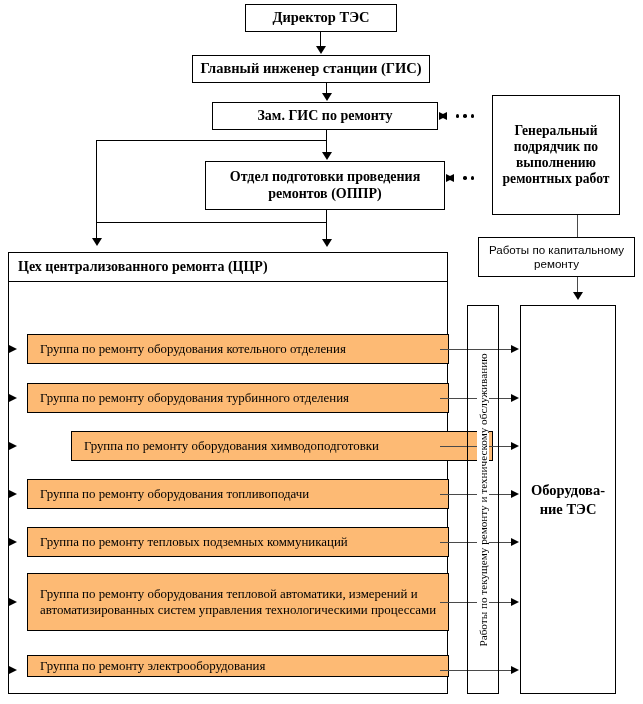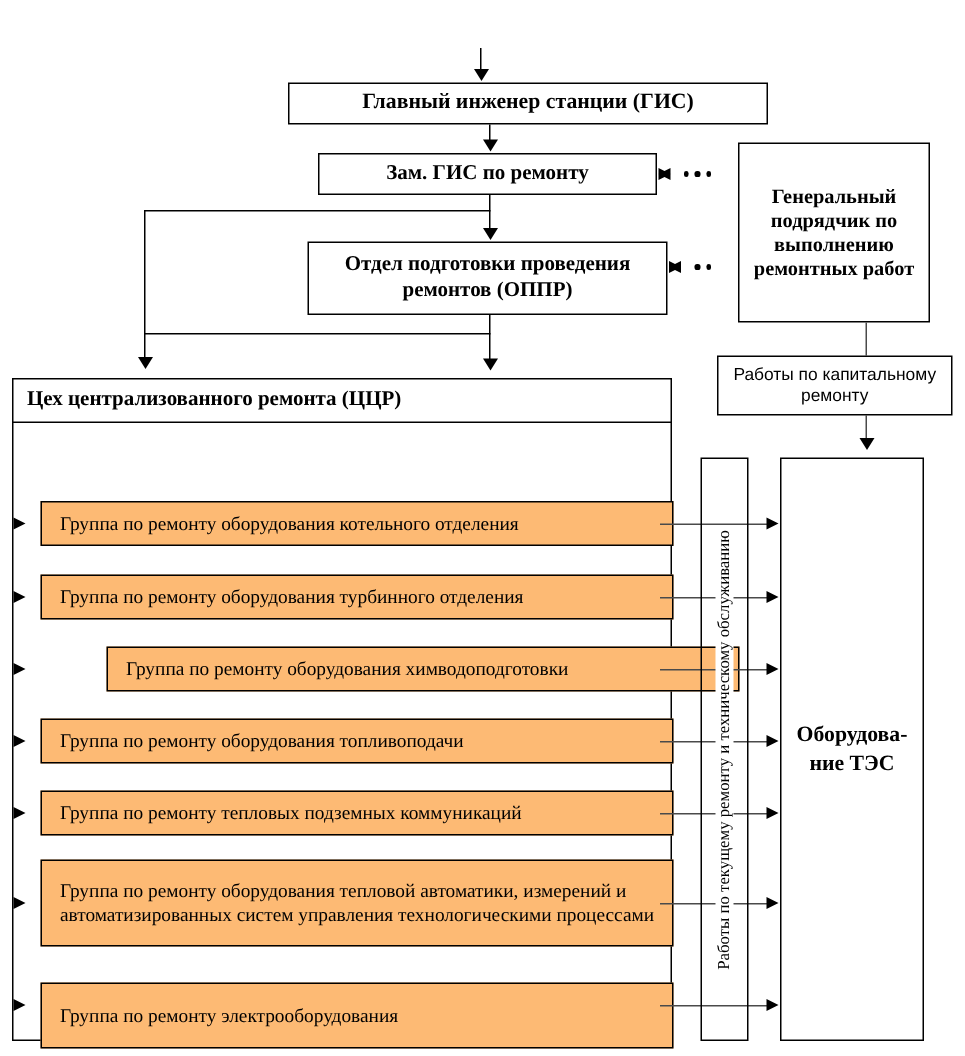--- a/index.html
+++ b/index.html
@@ -30,21 +30,21 @@
     line-height: 1.18;
   }
   .bold { font-weight: bold; }
 
   
   #director {
     left: 245px; top: 4px; width: 152px; height: 28px;
     font-size: 14.5px;
   }
   #chief-engineer {
-    left: 192px; top: 55px; width: 320px; height: 28px;
+    left: 192px; top: 55px; width: 238px; height: 28px;
     font-size: 14.5px;
     text-align: right;
   }
   #deputy {
     left: 212px; top: 102px; width: 226px; height: 28px;
     font-size: 14px;
   }
   #prep-dept {
     left: 205px; top: 161px; width: 240px; height: 49px;
     font-size: 14px;
@@ -170,20 +170,21 @@
     width: 3.4px; height: 3.4px;
     background: #000;
     border-radius: 50%;
   }
 </style>
 </head>
 <body>
 
 <div id="canvas">
 
+  <div class="box bold" id="director">Директор ТЭС</div>
 
   <div class="vline dark" style="left:320px; top:32px; height:15px;"></div>
   <div class="arrow-down" style="left:315.5px; top:46px;"></div>
 
   <div class="box bold" id="chief-engineer">Главный инженер станции (ГИС)</div>
 
   <div class="vline dark" style="left:326px; top:83px; height:11px;"></div>
   <div class="arrow-down" style="left:321.5px; top:93px;"></div>
 
   <div class="box bold" id="deputy">Зам. ГИС по ремонту</div>
@@ -243,21 +244,21 @@
       </div>
       <div class="group-box" style="top: 197px; height: 30px;">
         <span>Группа по ремонту оборудования топливоподачи</span>
       </div>
       <div class="group-box" style="top: 291px; height: 58px;">
         <span>Группа по ремонту оборудования тепловой автоматики, измерений и автоматизированных систем управления технологическими процессами</span>
       </div>
       <div class="group-box" style="top: 245px; height: 30px;">
         <span>Группа по ремонту тепловых подземных коммуникаций</span>
       </div>
-      <div class="group-box" style="top: 373px; height: 44px;">
+      <div class="group-box" style="top: 373px; height: 22px;">
         <span>Группа по ремонту электрооборудования</span>
       </div>
     </div>
 
   <div id="left-arrows">
       <div class="arrow-right" style="left: 9px; top: 344.5px;"></div>
       <div class="arrow-right" style="left: 9px; top: 393.5px;"></div>
       <div class="arrow-right" style="left: 9px; top: 441.5px;"></div>
       <div class="arrow-right" style="left: 9px; top: 489.5px;"></div>
       <div class="arrow-right" style="left: 9px; top: 537.5px;"></div>

